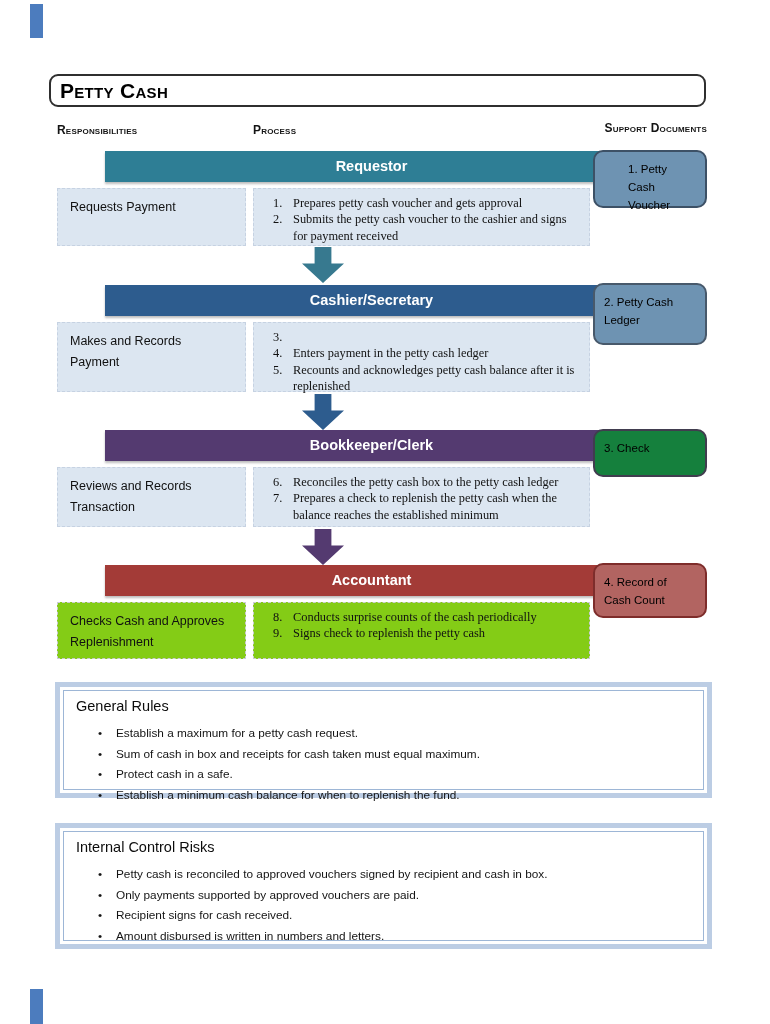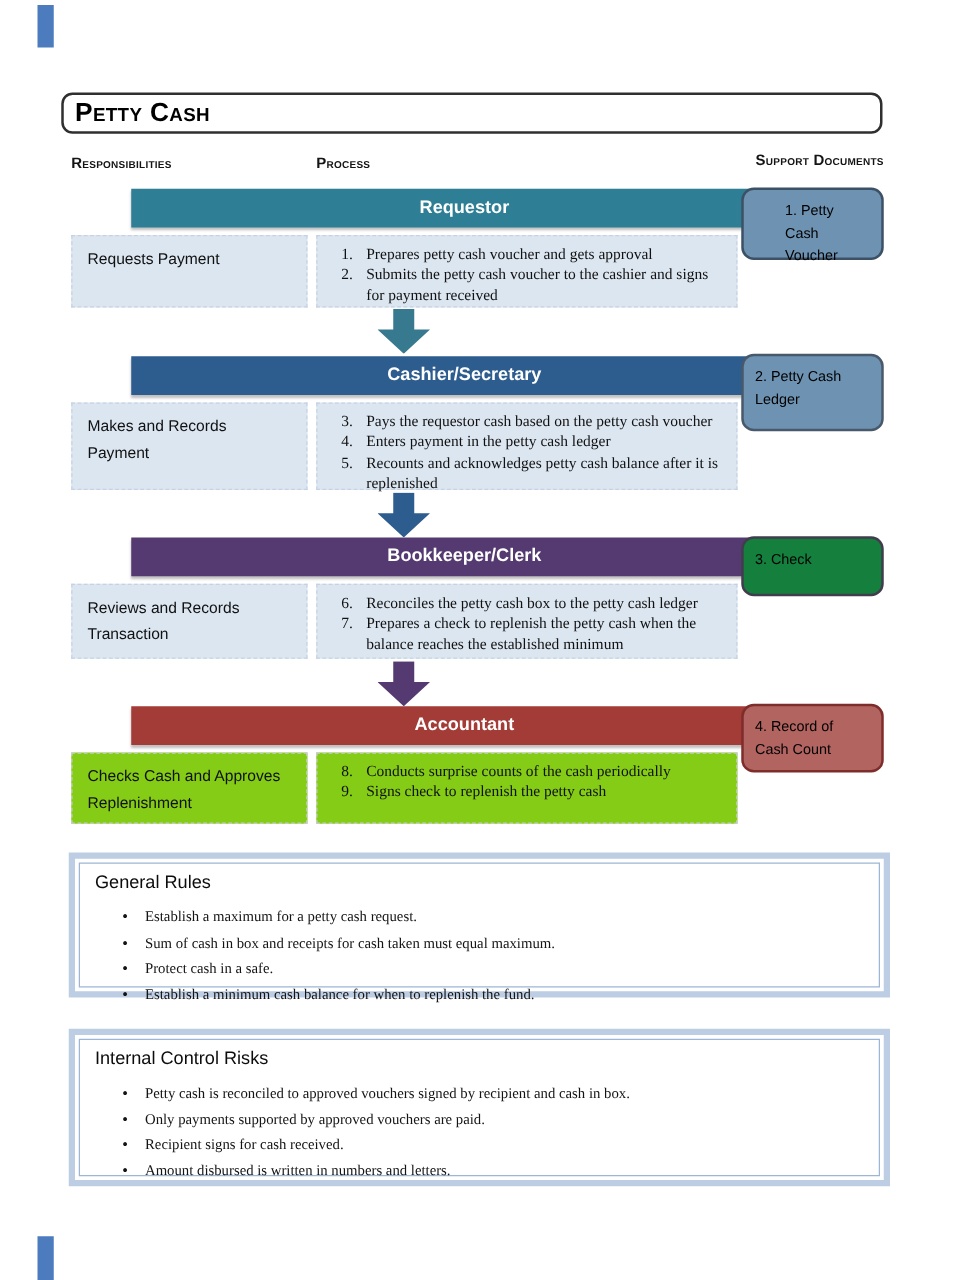--- a/index.html
+++ b/index.html
@@ -68,21 +68,21 @@
   
   .rulebox{position:absolute;left:55px;width:657px;box-sizing:border-box;
            border:5px solid #bccde4;background:#fff;}
   .rb1{top:682px;height:116px;}
   .rb2{top:823px;height:126px;}
   .rule-inner{border:1px solid #9db6d6;margin:3px;padding:7px 12px 6px;height:calc(100% - 6px);box-sizing:border-box;}
   .rule-title{font-weight:normal;font-size:14.5px;color:#0c0c0c;margin-bottom:9px;}
   .b-item{display:flex;font-size:11.8px;line-height:20.5px;color:#141414;}
   .b-dot{flex:0 0 18px;margin-left:22px;}
   .b-dot::before{content:"\2022";}
-  .b-txt{flex:1;font-family:Liberation Serif, serif;}
+  .b-txt{flex:1;}
 </style>
 </head>
 <body>
 
 <div class="page">
 
   <div class="edge-marker top"></div>
   <div class="edge-marker bottom"></div>
 
   <div class="title-box">
@@ -106,21 +106,20 @@
     </div>
   </div>
   <div class="supp sd1">1. Petty Cash Voucher</div>
   <div class="arrow a1"></div>
 
   <div class="band s2">Cashier/Secretary</div>
   <div class="respbox r2">Makes and Records Payment</div>
   <div class="procbox p2">
     <div class="step">
       <span class="num">3.</span>
-      <span class="txt">Pays the requestor cash based on the petty cash voucher</span>
     </div>
     <div class="step">
       <span class="num">4.</span>
       <span class="txt">Enters payment in the petty cash ledger</span>
     </div>
     <div class="step">
       <span class="num">5.</span>
       <span class="txt">Recounts and acknowledges petty cash balance after it is replenished</span>
     </div>
   </div>

